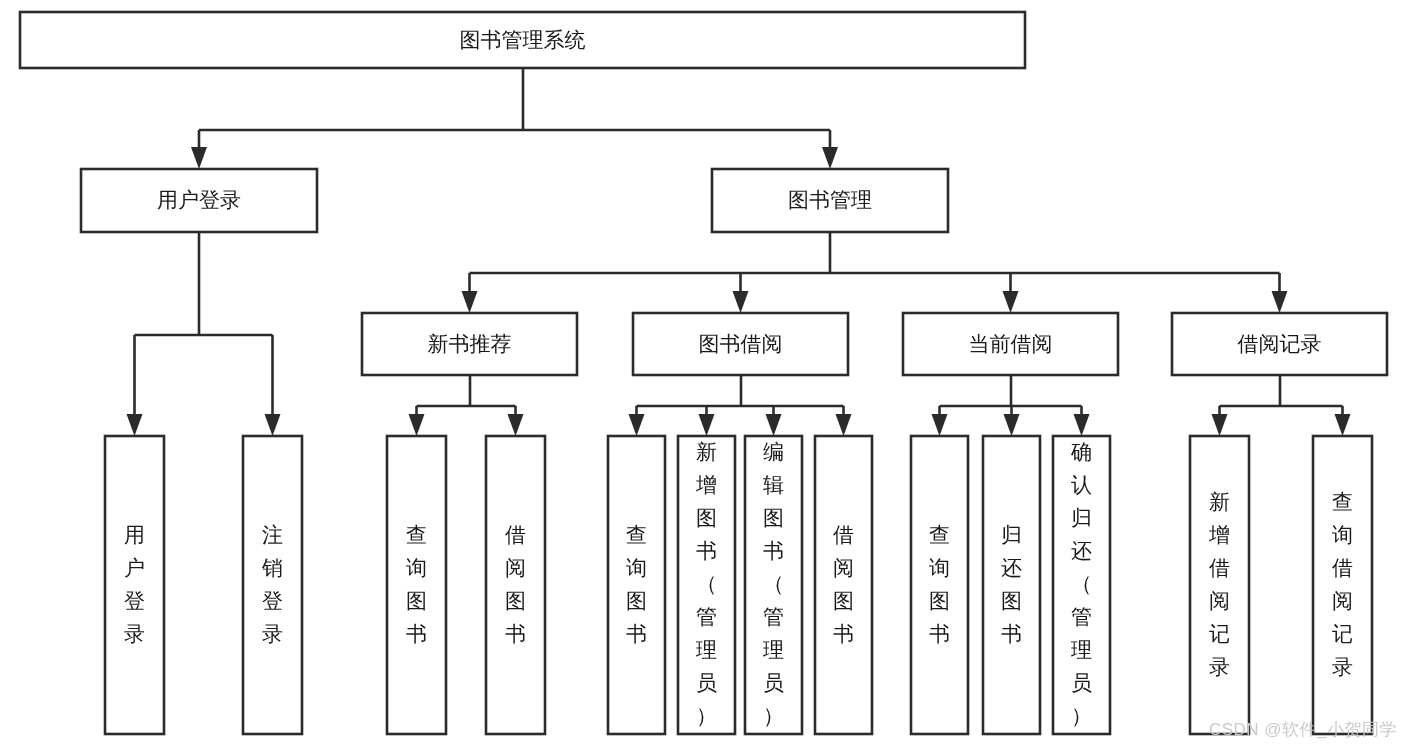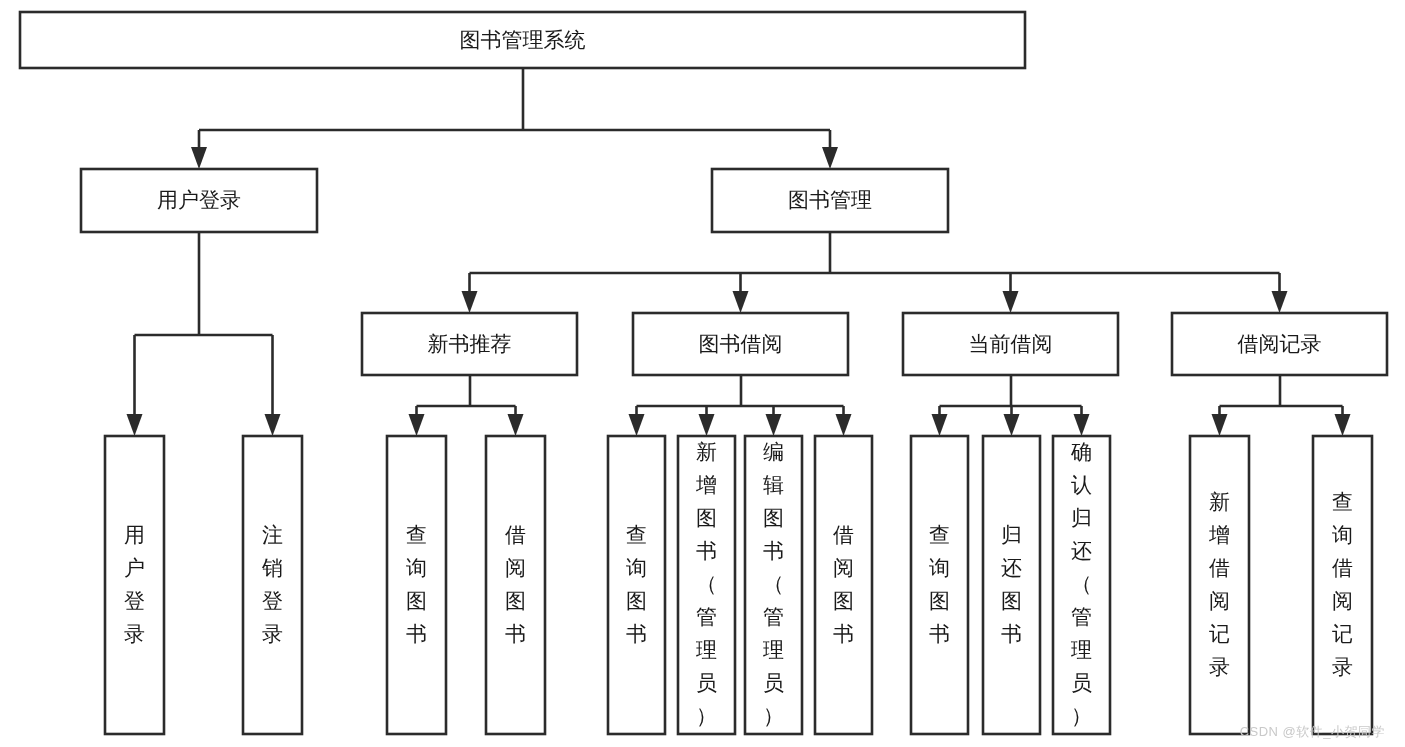--- a/index.html
+++ b/index.html
@@ -39,24 +39,24 @@
     stroke-width: 2.6;
     fill: none;
     stroke-linecap: butt;
   }
   .arrow-head {
     fill: #2b2b2b;
     stroke: none;
   }
   .watermark {
     position: absolute;
-    right: 20px;
+    right: 8px;
     bottom: 6px;
     font-family: "Liberation Sans", "DejaVu Sans", sans-serif;
-    font-size: 13px;
+    font-size: 17px;
     color: #c9c9c9;
     letter-spacing: 0.5px;
     white-space: nowrap;
     user-select: none;
   }
 </style>
 </head>
 <body>
 
 <svg id="diagram" viewBox="0 0 1405 747">

